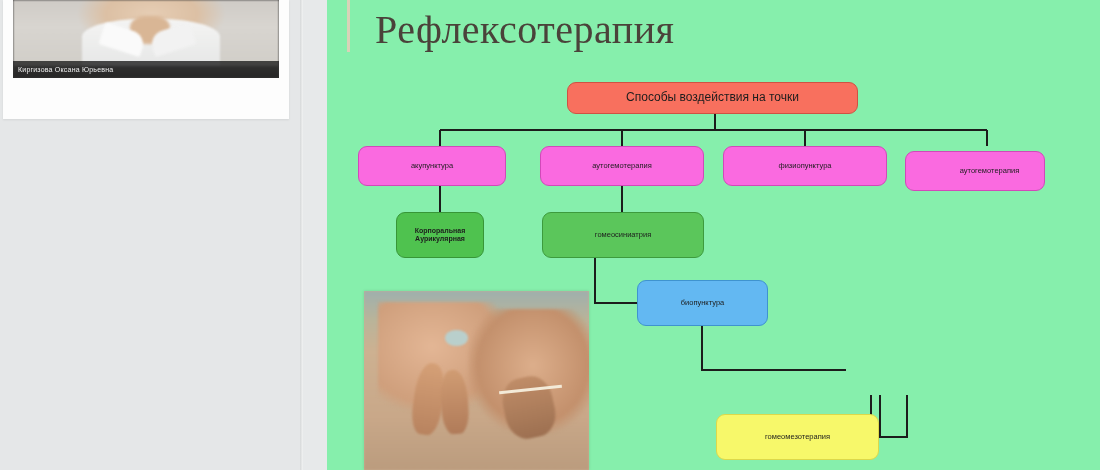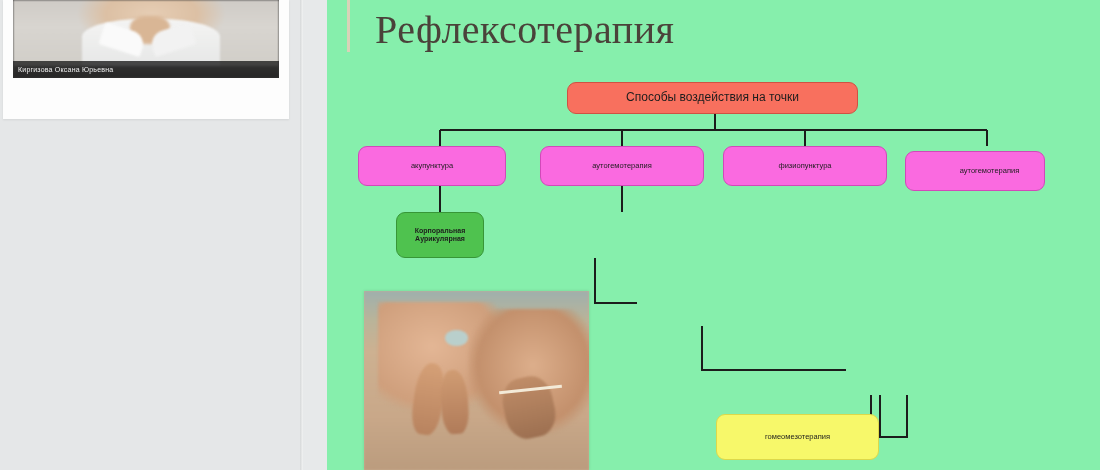--- a/index.html
+++ b/index.html
@@ -230,21 +230,27 @@
 
       <div class="node n-pink" style="left:578px;top:151px;width:140px;height:40px;padding-left:29px;">
         <span>аутогемотерапия</span>
       </div>
 
       <div class="node n-green-bold" style="left:69px;top:212px;width:88px;height:46px;flex-direction:column;">
         <span>Корпоральная</span>
         <span>Аурикулярная</span>
       </div>
 
-
+      <div class="node n-green" style="left:215px;top:212px;width:162px;height:46px;">
+        <span>гомеосиниатрия</span>
+      </div>
+
+      <div class="node n-blue" style="left:310px;top:280px;width:131px;height:46px;">
+        <span>биопунктура</span>
+      </div>
 
 
       <div class="node n-yellow" style="left:389px;top:414px;width:163px;height:46px;">
         <span>гомеомезотерапия</span>
       </div>
 
       <div class="photo" title="Фотография: проведение акупунктуры руками">
         <div class="ph-bg"></div>
         <div class="ph-h1"></div>
         <div class="ph-h2"></div>

